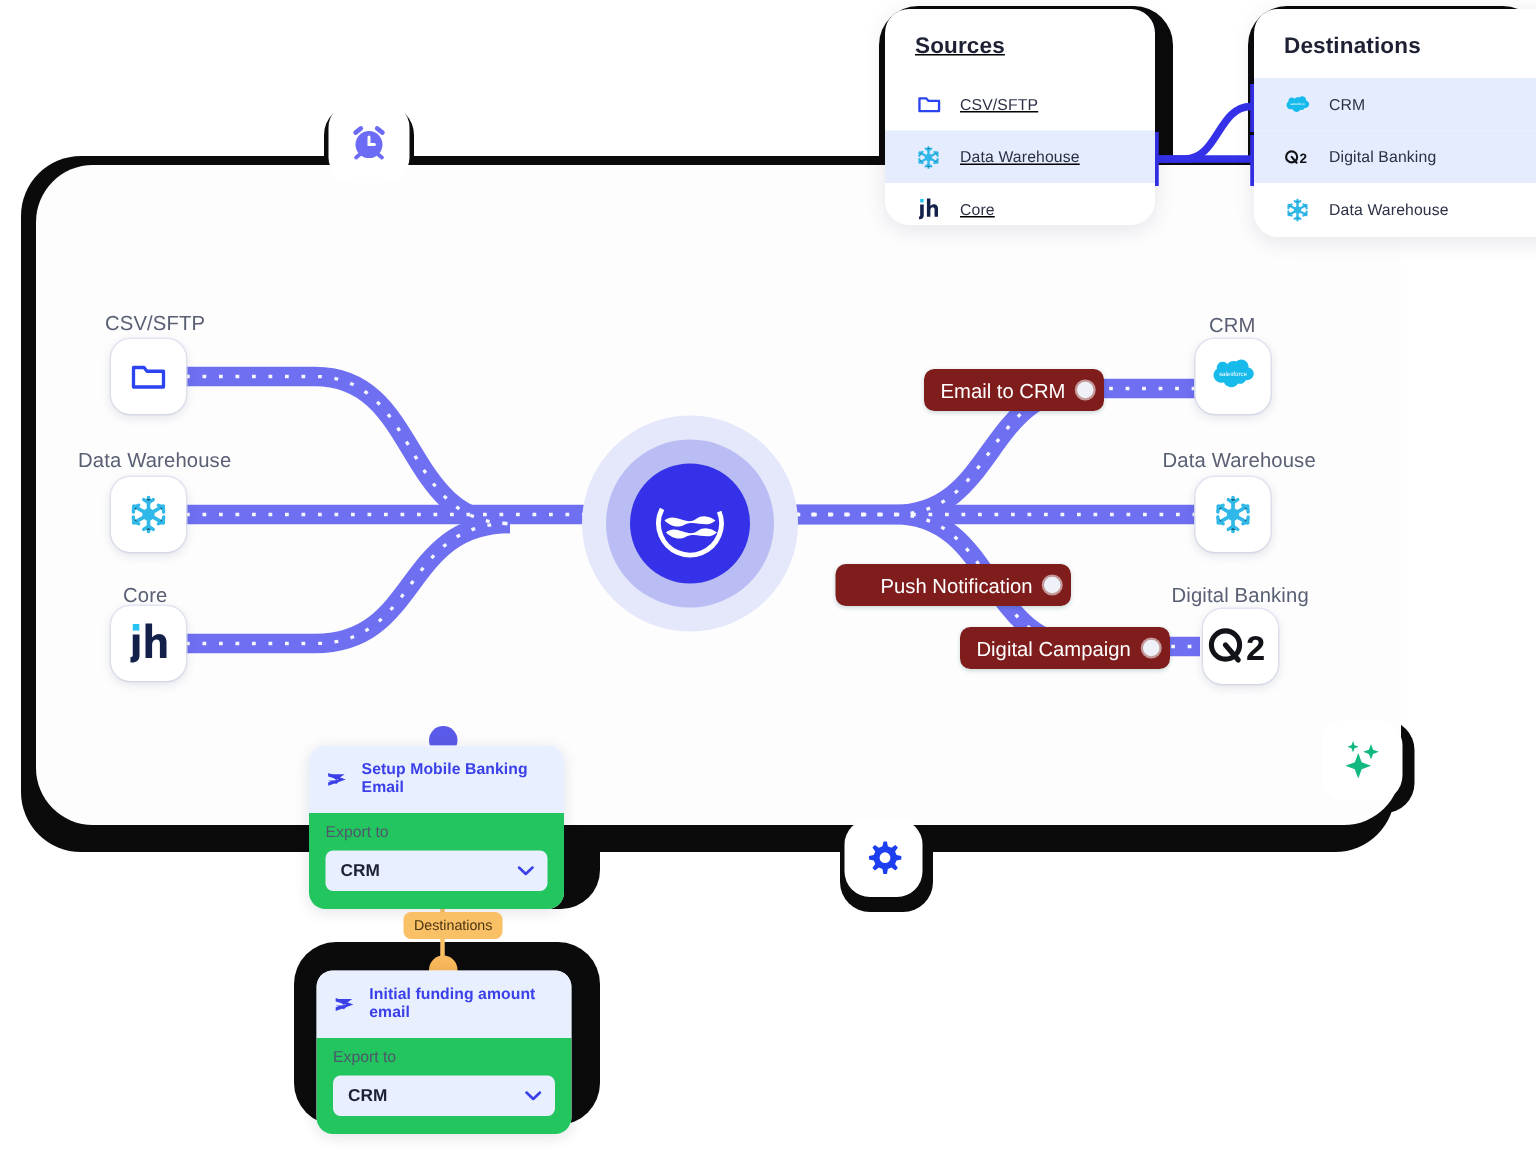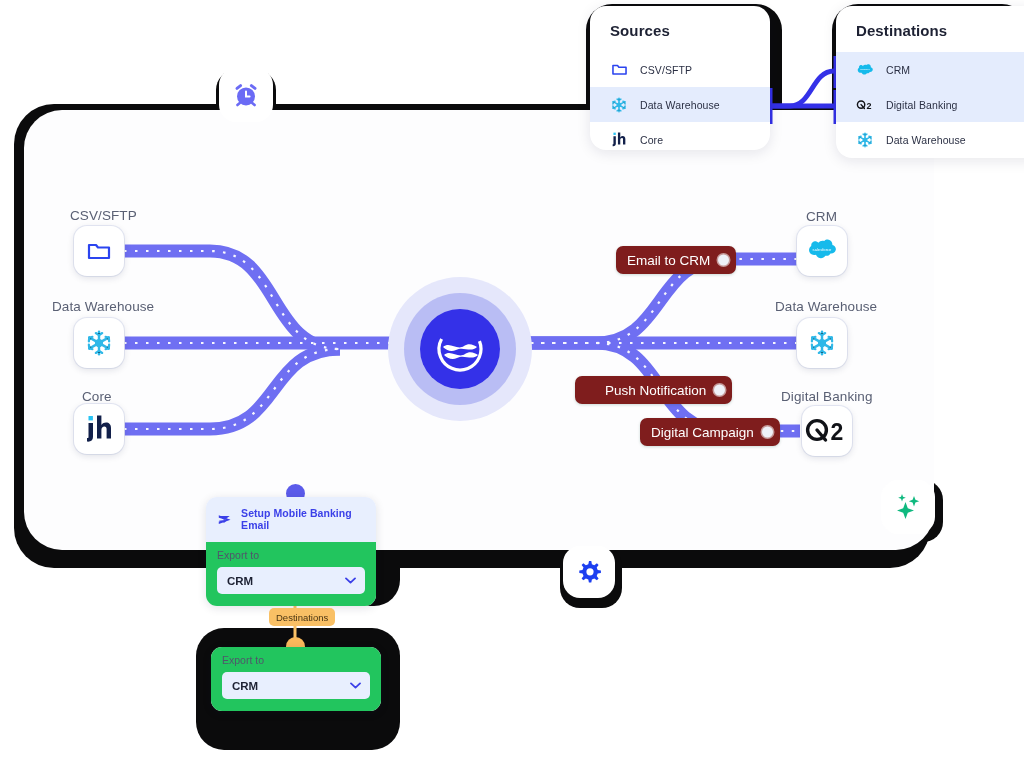--- a/index.html
+++ b/index.html
@@ -307,21 +307,21 @@
     <svg width="46" height="30" viewBox="0 0 46 30">
       <circle cx="13" cy="14" r="9.4" fill="none" stroke="#111318" stroke-width="3.4"></circle>
       <line x1="13" y1="14" x2="21.5" y2="24" stroke="#111318" stroke-width="3.4" stroke-linecap="round"></line>
       <text x="33" y="24" font-family="Liberation Sans, sans-serif" font-size="23" font-weight="700" fill="#111318" text-anchor="middle">2</text>
     </svg>
   </div>
 
   <div class="pill" style="left:616px;top:246px;">
     <span>Email to CRM</span>
   </div>
-  <div class="pill" style="left:575px;top:376px;padding-left:30px;">
+  <div class="pill" style="left:557px;top:376px;padding-left:30px;">
     <span>Push Notification</span>
   </div>
   <div class="pill" style="left:640px;top:418px;">
     <span>Digital Campaign</span>
   </div>
 
   <div class="badge" style="left:219px;top:68px;width:54px;height:54px;">
     <svg width="28" height="28" viewBox="0 0 28 28">
       <circle cx="14" cy="15.4" r="9" fill="#6b6bf5"></circle>
       <path d="M5,7.4 L8.6,4.6" stroke="#6b6bf5" stroke-width="3" stroke-linecap="round"></path>
@@ -340,21 +340,21 @@
   </div>
 
   <div class="badge" style="left:881px;top:480px;width:54px;height:54px;">
     <svg width="32" height="32" viewBox="0 0 32 32">
       <path d="M13.5,11 L15.8,17.2 L22,19.5 L15.8,21.8 L13.5,28 L11.2,21.8 L5,19.5 L11.2,17.2 Z" fill="#0fb97f"></path>
       <path d="M22,5 L23.4,8.8 L27.2,10.2 L23.4,11.6 L22,15.4 L20.6,11.6 L16.8,10.2 L20.6,8.8 Z" fill="#0fb97f"></path>
       <path d="M10,3 L11,5.8 L13.8,6.8 L11,7.8 L10,10.6 L9,7.8 L6.2,6.8 L9,5.8 Z" fill="#0fb97f"></path>
     </svg>
   </div>
 
-  <div class="panel" style="left:590px;top:6px;width:180px;height:144px;">
+  <div class="panel" style="left:590px;top:6px;width:180px;height:144px;text-decoration:underline;">
     <div class="panel-title">Sources</div>
     <div class="panel-row">
       <span class="panel-row-icon">
         <svg width="17" height="17" viewBox="0 0 26 26">
             <path d="M3,7 L3,20 L23,20 L23,9.5 L12,9.5 L10,7 Z" fill="none" stroke="#2b44ef" stroke-width="2.4" stroke-linejoin="round"></path>
           </svg>
       </span>
       <span class="panel-row-label">CSV/SFTP</span>
     </div>
     <div class="panel-row sel">
@@ -453,20 +453,27 @@
       </div>
     </div>
   </div>
 
   <div id="conditional-pill" style="left:269px;top:608px;">
     <span>Destinations</span>
   </div>
   <div class="anchor-dot" style="left:286px;top:637px;width:19px;height:19px;background:#f9b95c;"></div>
 
   <div class="card" style="left:211px;top:647px;">
+    <div class="card-head">
+      <svg width="16" height="14" viewBox="0 0 18 16">
+        <path d="M1,3 L15,3 L8,8 Z M1,8.5 L11,8.5 L8,11.5 Z" fill="#3b40e8"></path>
+        <path d="M1,2 L16,7.6 L1,13 L1,10 L10,7.6 L1,5 Z" fill="#3b40e8"></path>
+      </svg>
+      <span class="card-head-title">Initial funding amount email</span>
+    </div>
     <div class="card-body">
       <div class="card-field-label">Export to</div>
       <div class="select">
         <span class="select-value">CRM</span>
         <svg width="11" height="7" viewBox="0 0 11 7">
           <path d="M1,1.4 L5.5,5.6 L10,1.4" fill="none" stroke="#3b40e8" stroke-width="1.8" stroke-linecap="round" stroke-linejoin="round"></path>
         </svg>
       </div>
     </div>
   </div>

